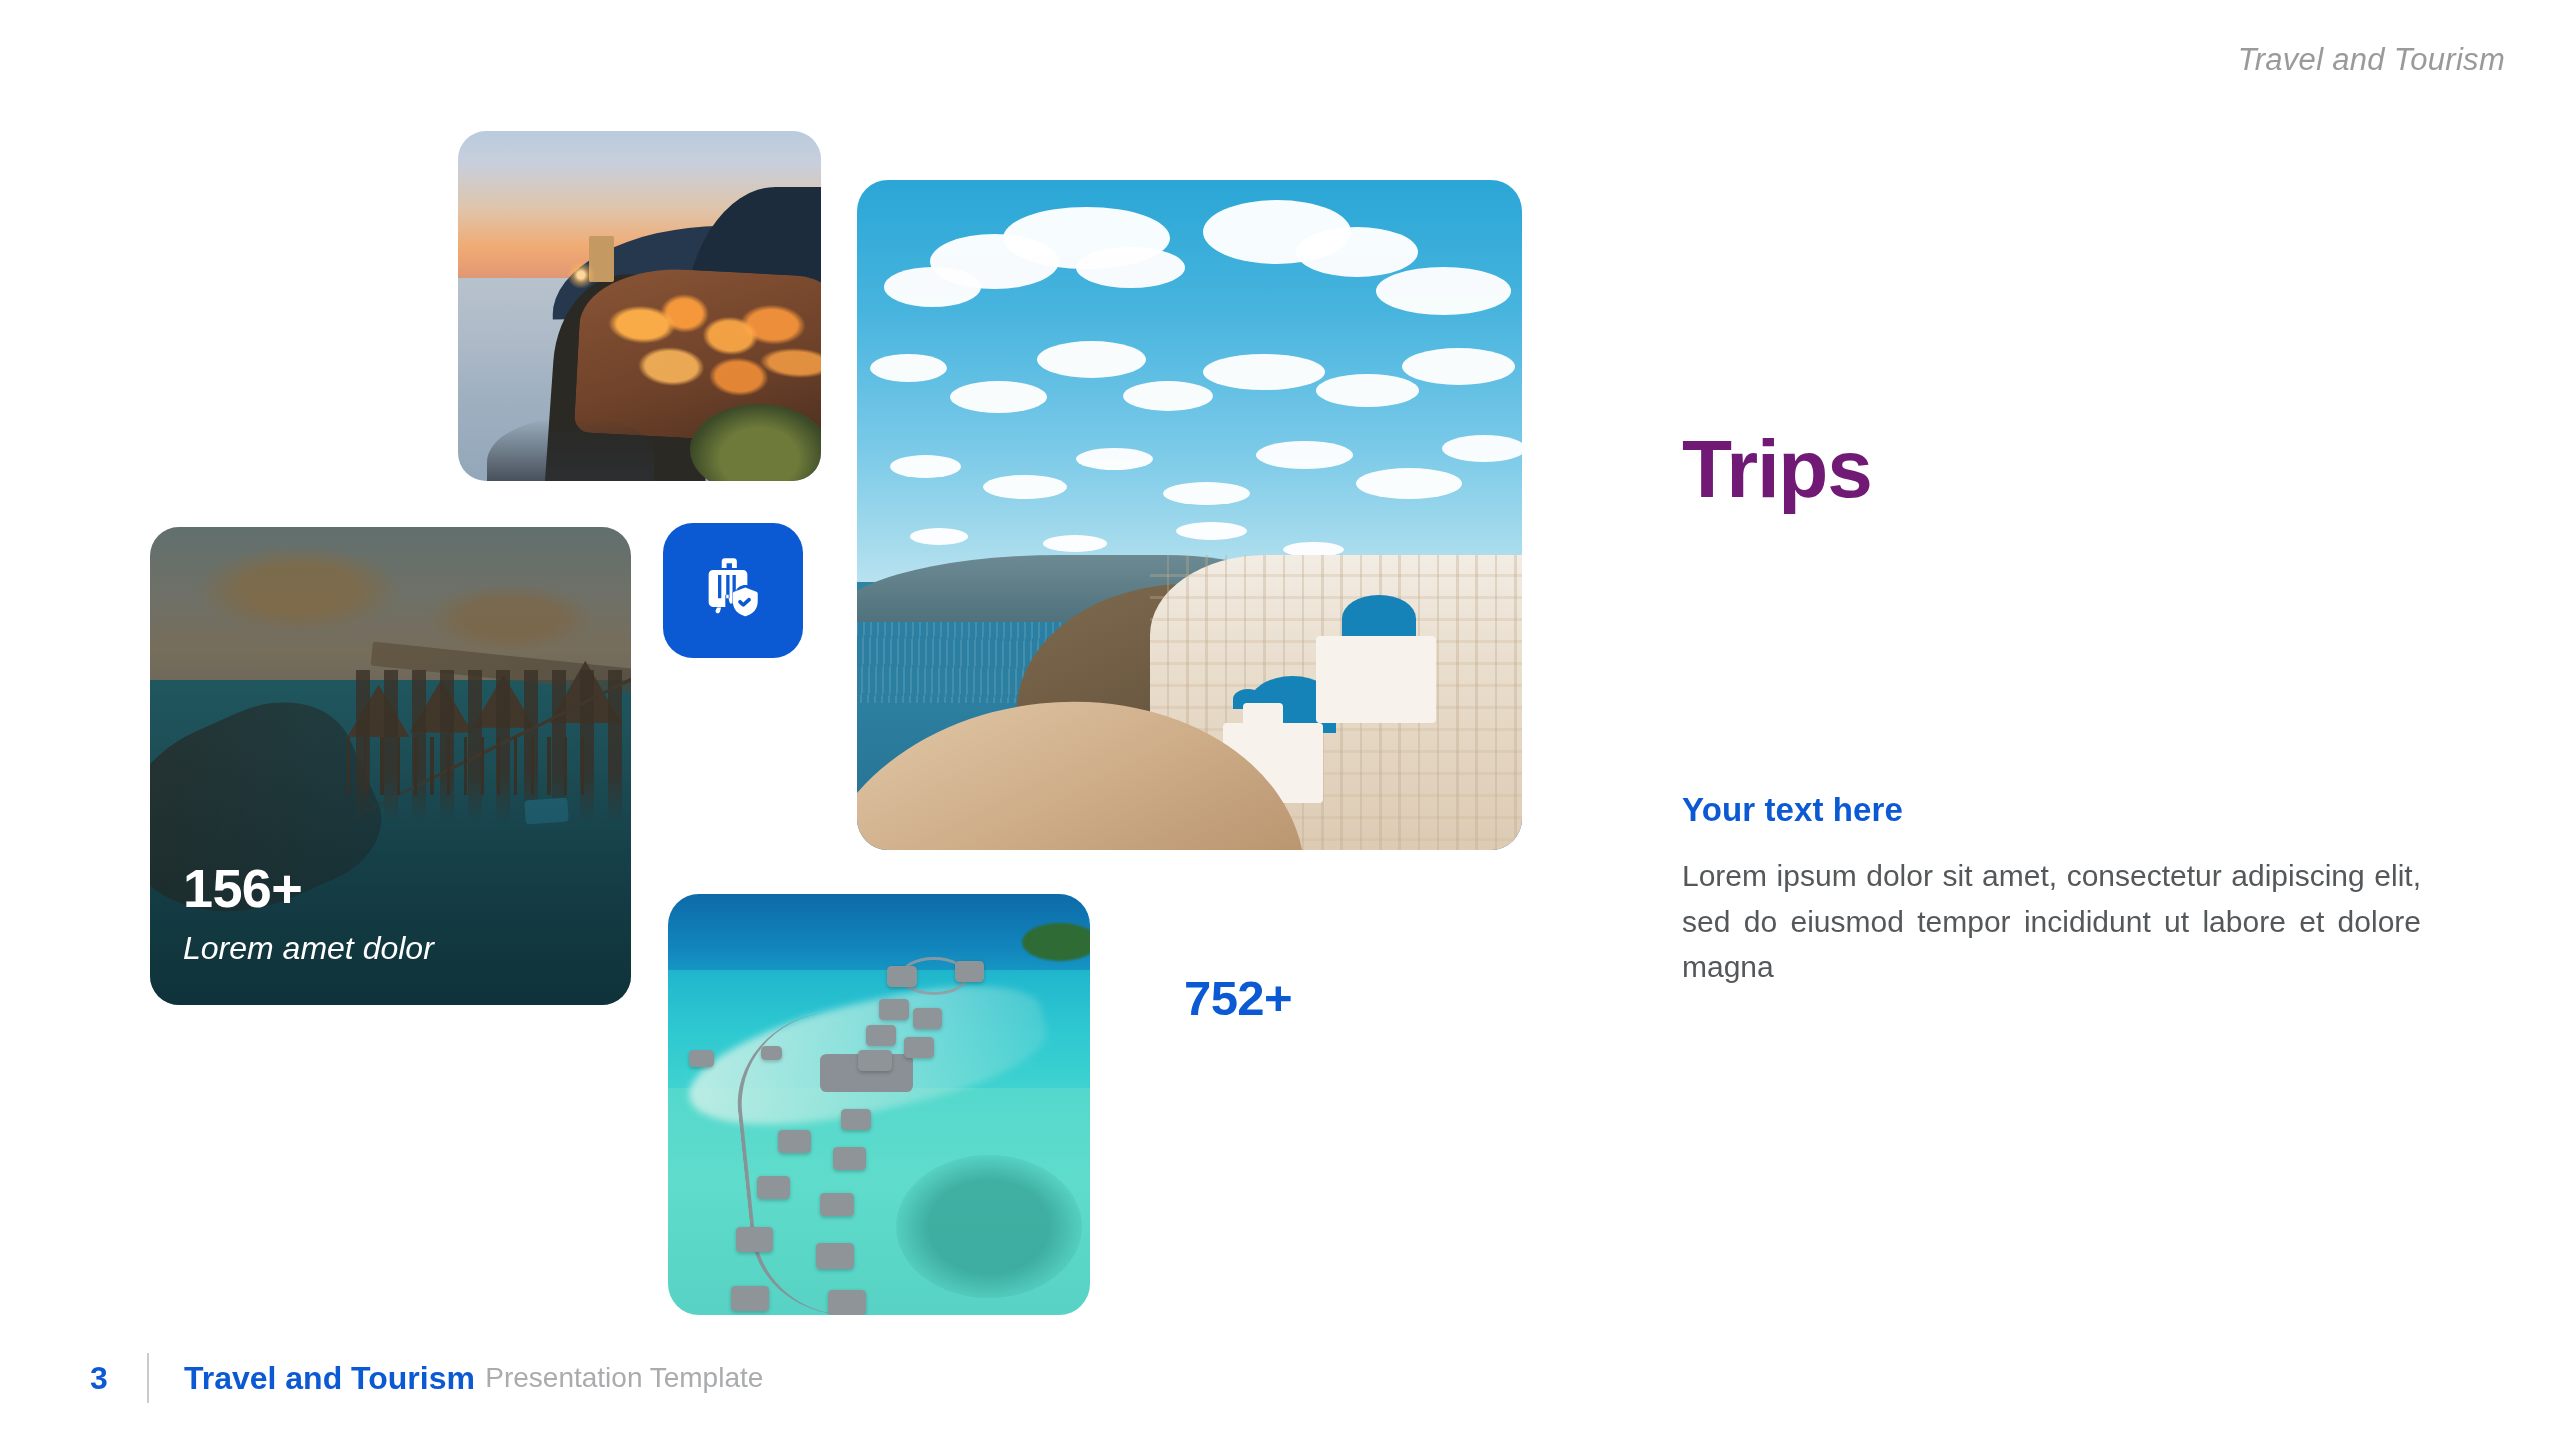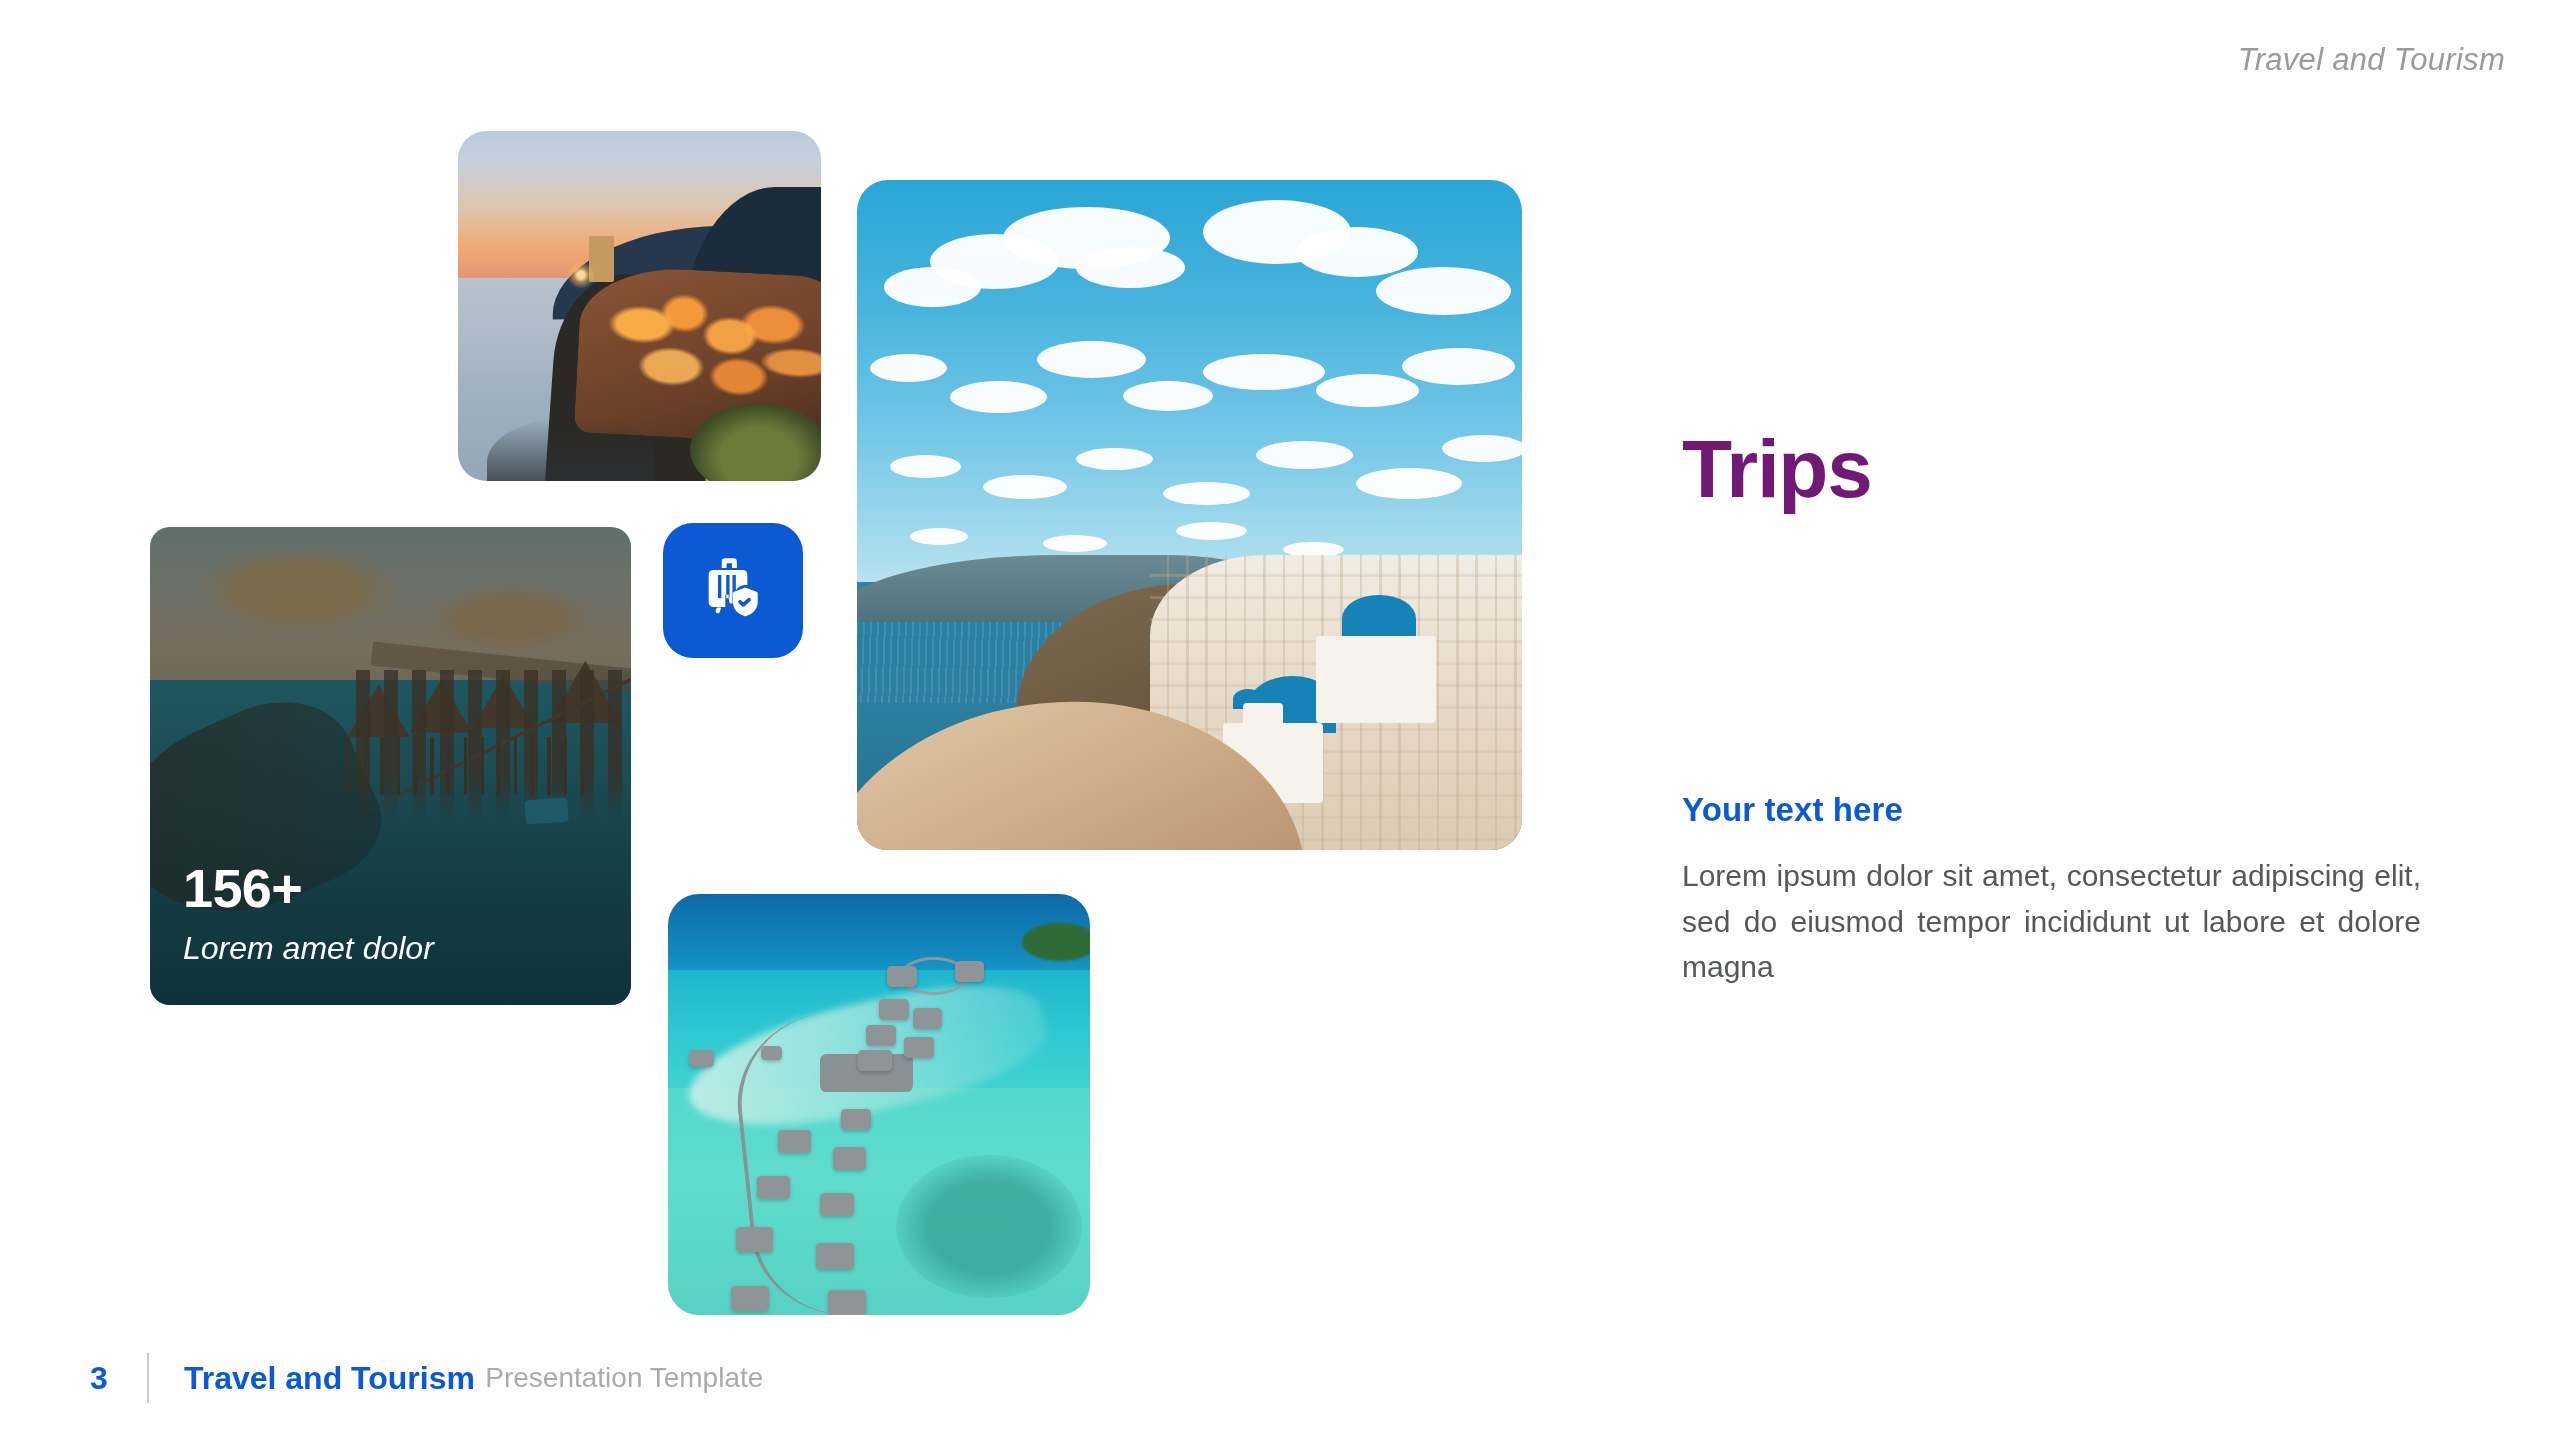--- a/index.html
+++ b/index.html
@@ -76,21 +76,21 @@
     background:linear-gradient(180deg,rgba(40,44,50,.0),rgba(44,48,54,.72));
     border-radius:50% 40% 0 0 / 70% 60% 0 0;
   }
   #photo-village .greens {
     position:absolute; right:-2%; bottom:-4%; width:38%; height:26%;
     background:radial-gradient(ellipse at 50% 60%, #6d7a3a 0 40%, #3c4a28 70%, transparent 100%);
     border-radius:50%;
   }
 
   
-  #photo-bungalows { left:150px; top:527px; width:481px; height:478px; border-radius:20px; }
+  #photo-bungalows { left:150px; top:527px; width:481px; height:478px; border-radius:29px; }
   #photo-bungalows .sky {
     position:absolute; left:0; top:0; right:0; height:36%;
     background:linear-gradient(180deg,#9aa39b 0%,#b6a893 40%,#c8a57f 72%,#b59a7e 100%);
   }
   #photo-bungalows .sun-cloud {
     position:absolute; left:10%; top:4%; width:42%; height:18%;
     background:radial-gradient(ellipse at 50% 50%, rgba(226,150,60,.55) 0 40%, transparent 72%);
     border-radius:50%;
   }
   #photo-bungalows .sun-cloud2 {
@@ -400,20 +400,21 @@
     <div class="villa" style="left:39%; top:60%; width:8%; height:5.5%;"></div>
     <div class="villa" style="left:21%; top:67%; width:8%; height:5.5%;"></div>
     <div class="villa" style="left:36%; top:71%; width:8%; height:5.5%;"></div>
     <div class="villa" style="left:16%; top:79%; width:9%; height:6%;"></div>
     <div class="villa" style="left:35%; top:83%; width:9%; height:6%;"></div>
     <div class="villa" style="left:15%; top:93%; width:9%; height:6%;"></div>
     <div class="villa" style="left:38%; top:94%; width:9%; height:6%;"></div>
   </div>
 
   <div id="stat-752">
+    <div class="stat-num-blue">752+</div>
   </div>
 
   <div id="title-block">
     <div class="title-line2">Trips</div>
   </div>
   <div id="subhead">Your text here</div>
   <div id="body-copy">Lorem ipsum dolor sit amet, consectetur adipiscing elit, sed do eiusmod tempor incididunt ut labore et dolore magna</div>
 
   <div id="footer">
     <div class="page-num">3</div>

